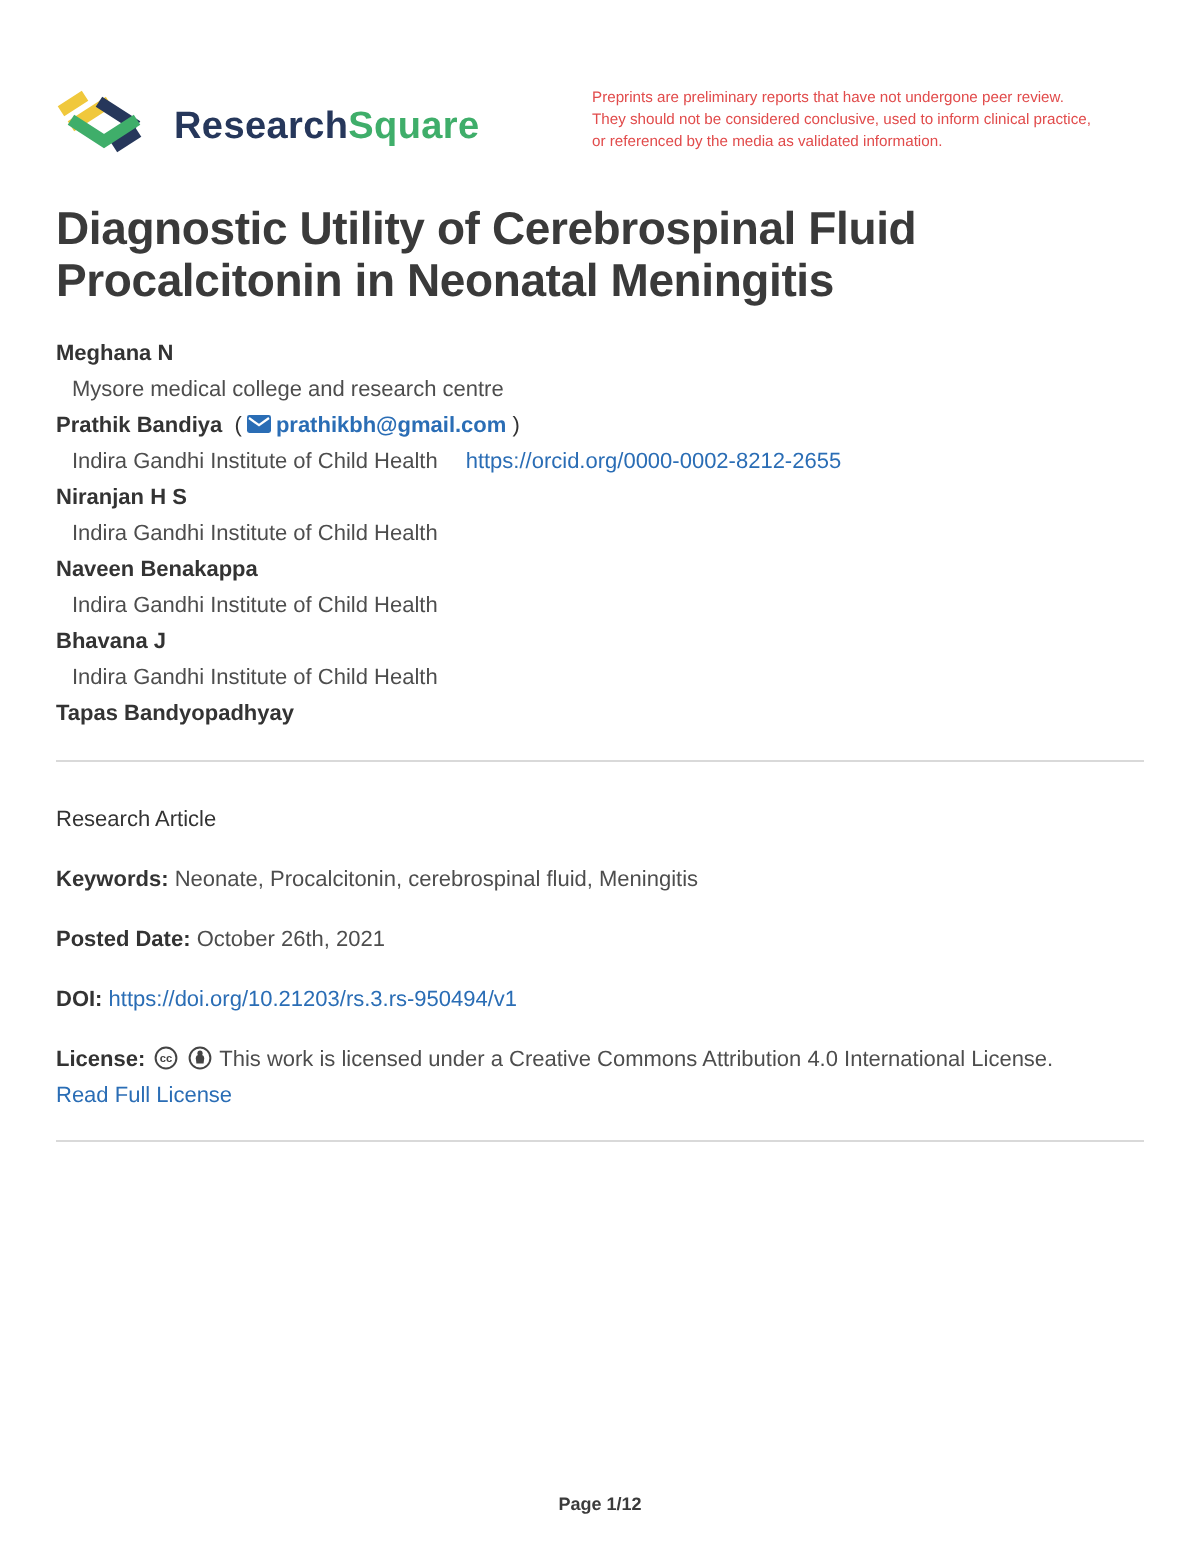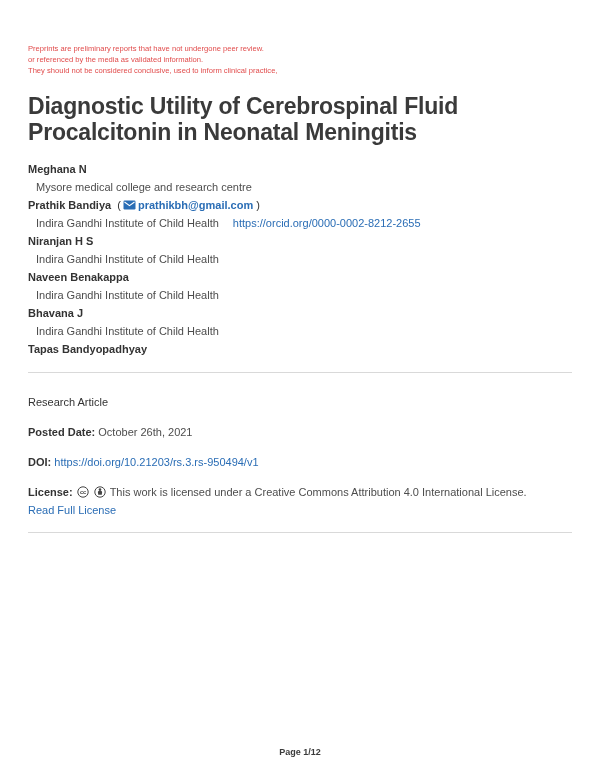--- a/index.html
+++ b/index.html
@@ -118,24 +118,38 @@
     font-weight: 700;
     color: #3b3b3b;
   }
 </style>
 </head>
 <body>
 
 <div class="page">
 
   <div class="header">
+    <div class="logo">
+      <svg class="logo-mark" viewBox="0 0 46 40" xmlns="http://www.w3.org/2000/svg">
+        <g fill="none" stroke-linecap="square">
+          <polyline points="3,10 10,5.5" stroke="#f0c83c" stroke-width="6"></polyline>
+          <polyline points="8,17.5 22,8.5" stroke="#f0c83c" stroke-width="6"></polyline>
+          <polyline points="22,8.5 36,17.5" stroke="#26375b" stroke-width="6"></polyline>
+          <polyline points="29.5,28 36.5,23.5" stroke="#26375b" stroke-width="6"></polyline>
+          <polyline points="8,17.5 22,26.5 36,17.5" stroke="#3fae6a" stroke-width="6"></polyline>
+        </g>
+      </svg>
+      <div class="logo-text">
+        <span class="primary">Research</span><span class="secondary">Square</span>
+      </div>
+    </div>
     <div class="disclaimer">
       <div>Preprints are preliminary reports that have not undergone peer review.</div>
+      <div>They should not be considered conclusive, used to inform clinical practice,</div>
       <div>or referenced by the media as validated information.</div>
-      <div>They should not be considered conclusive, used to inform clinical practice,</div>
     </div>
   </div>
 
   <h1 class="title">Diagnostic Utility of Cerebrospinal Fluid Procalcitonin in Neonatal Meningitis</h1>
 
   <div class="authors">
 
     <div class="author">
       <div class="author-name">Meghana N</div>
       <div class="author-affil">Mysore medical college and research centre</div>
@@ -173,20 +187,24 @@
       <div class="author-name">Tapas Bandyopadhyay</div>
     </div>
 
   </div>
 
   <hr class="rule rule-1">
 
   <div class="meta">
     <div class="meta-line article-type">Research Article</div>
 
+    <div class="meta-line">
+      <span class="label">Keywords:</span>
+      <span>Neonate, Procalcitonin, cerebrospinal fluid, Meningitis</span>
+    </div>
 
     <div class="meta-line">
       <span class="label">Posted Date:</span>
       <span>October 26th, 2021</span>
     </div>
 
     <div class="meta-line">
       <span class="label">DOI:</span>
       <a class="link" href="#">https://doi.org/10.21203/rs.3.rs-950494/v1</a>
     </div>

